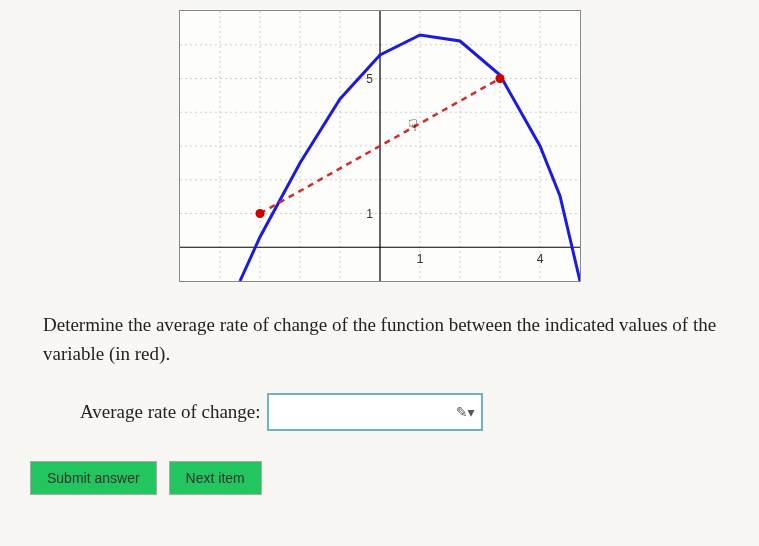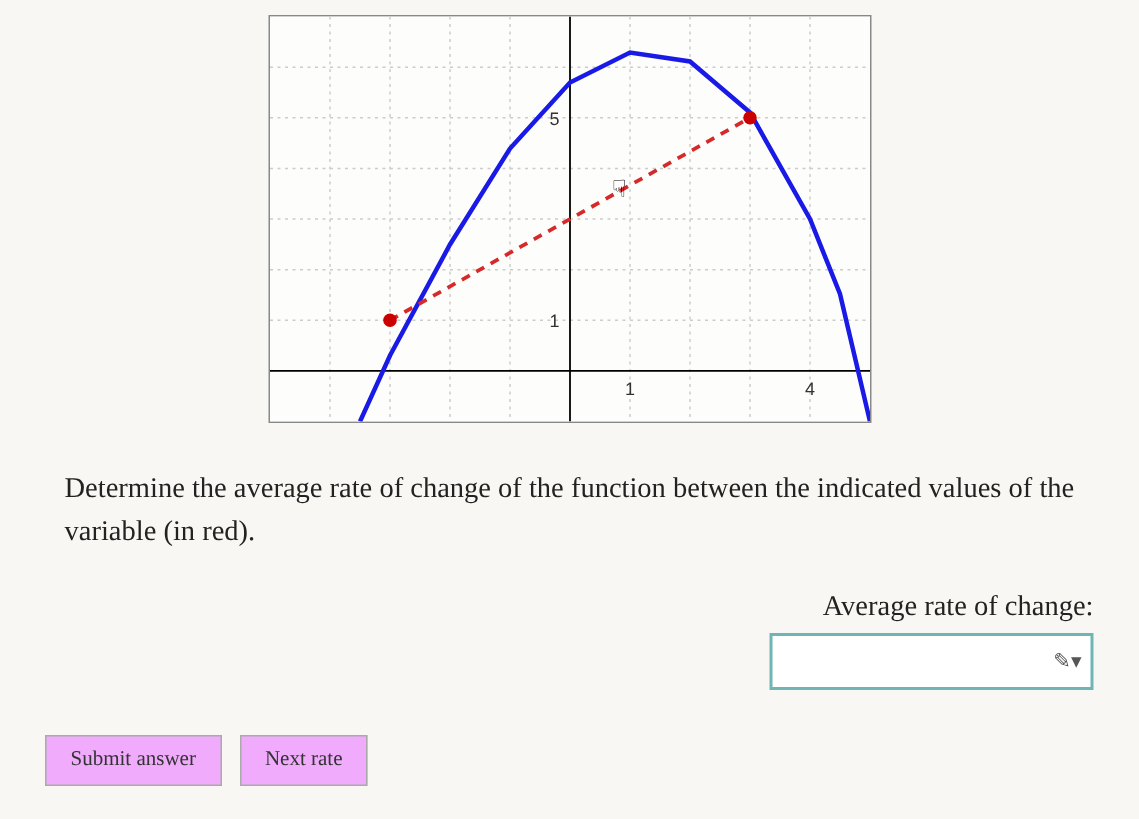--- a/index.html
+++ b/index.html
@@ -24,26 +24,25 @@
     background: #fdfdfb;
     display: inline-block;
   }
   .prompt {
     font-size: 19px;
     line-height: 1.5;
     margin: 20px 0 25px 13px;
   }
   .answer-row {
     display: flex;
-    align-items: flex-end;
+    align-items: center;
     gap: 6px;
     margin-left: 50px;
     margin-bottom: 30px;
     font-size: 19px;
-    flex-direction: column;
   }
   .answer-input {
     width: 200px;
     height: 34px;
     border: 2px solid #6fb5b5;
     background: #fff;
     font-size: 16px;
     padding: 0 6px;
     position: relative;
   }
@@ -58,25 +57,25 @@
     transform: translateY(-50%);
     font-size: 14px;
     color: #555;
     pointer-events: none;
   }
   .button-row {
     display: flex;
     gap: 12px;
   }
   .btn {
-    background: #f0abfc;
+    background: #22c55e;
     border: 1px solid #aaa;
     padding: 8px 16px;
     font-size: 14px;
-    font-family: Liberation Serif, serif;
+    font-family: Liberation Sans, sans-serif;
     cursor: pointer;
     color: #333;
   }
 </style>
 </head>
 <body>
 
 <div class="container">
   <div class="graph-area">
     <svg class="graph" width="400" height="270" viewBox="0 0 400 270">
@@ -136,15 +135,15 @@
   <div class="answer-row">
     <span>Average rate of change:</span>
     <span class="answer-box">
       <input class="answer-input" type="text" value="" style="">
       <span class="pencil">✎▾</span>
     </span>
   </div>
 
   <div class="button-row">
     <button class="btn">Submit answer</button>
-    <button class="btn">Next rate</button>
+    <button class="btn">Next item</button>
   </div>
 </div>
 
 </body></html>

